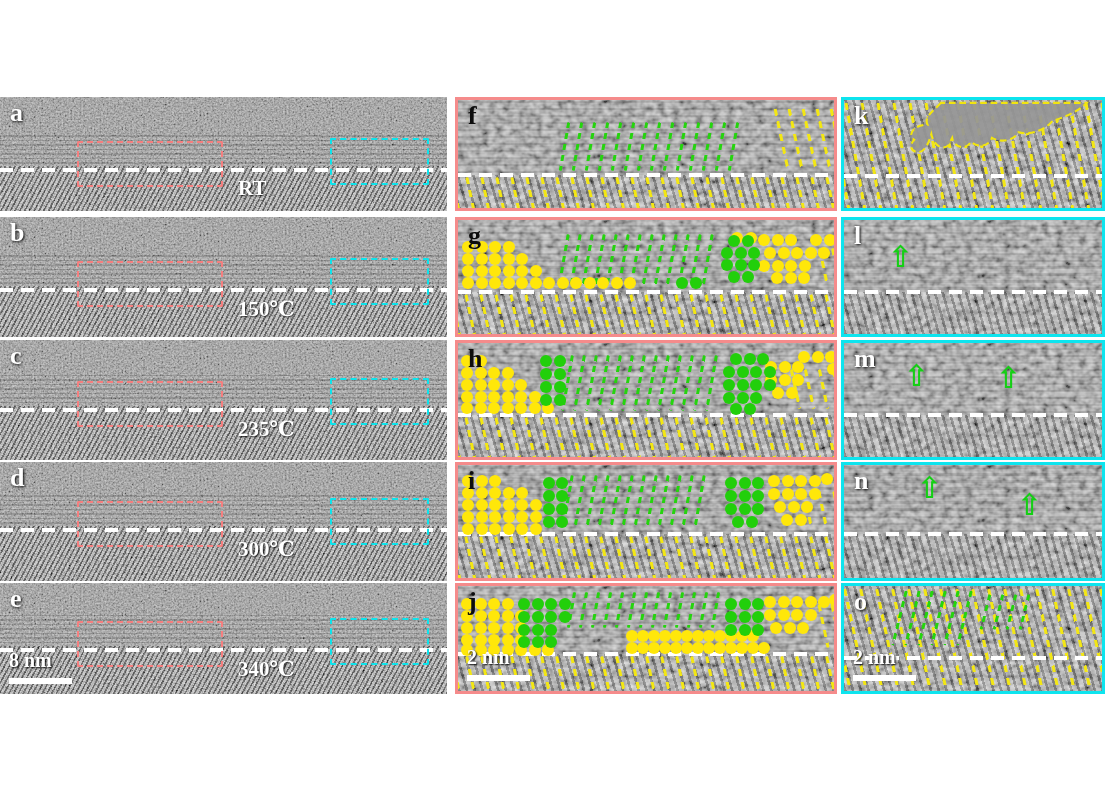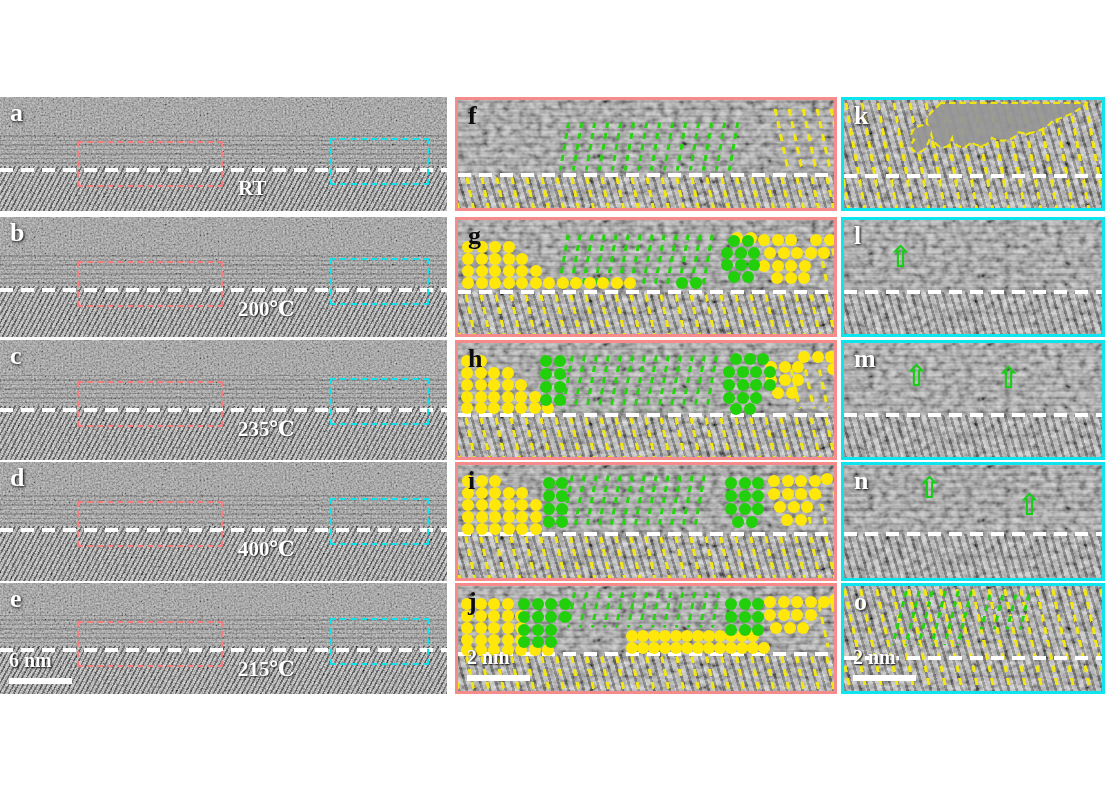--- a/index.html
+++ b/index.html
@@ -80,21 +80,21 @@
       <div class="zone latL" style="top: 69px; bottom: 0px;"></div>
       <svg class="noise">
         <rect width="100%" height="100%" filter="url(#nzf)"></rect>
       </svg>
       <div class="wline" style="top: 71px;"></div>
       <div class="roi roiP" style="top: 44px;"></div>
       <div class="roi roiC" style="top: 41px;"></div>
     </div>
   <div class="panel col-L row-1" id="p-b" style="--line: 71;">
     <span class="plab light">b</span>
-    <span class="temp">200℃</span>
+    <span class="temp">150℃</span>
   <div class="zone" style="top: 0px; bottom: 0px; background: rgb(149, 149, 149);"></div>
       <div class="zone film" style="top: 37px; height: 34px;"></div>
       <div class="zone latL" style="top: 69px; bottom: 0px;"></div>
       <svg class="noise">
         <rect width="100%" height="100%" filter="url(#nzf)"></rect>
       </svg>
       <div class="wline" style="top: 71px;"></div>
       <div class="roi roiP" style="top: 44px;"></div>
       <div class="roi roiC" style="top: 41px;"></div>
     </div>
@@ -106,35 +106,35 @@
       <div class="zone latL" style="top: 66px; bottom: 0px;"></div>
       <svg class="noise">
         <rect width="100%" height="100%" filter="url(#nzf)"></rect>
       </svg>
       <div class="wline" style="top: 68px;"></div>
       <div class="roi roiP" style="top: 41px;"></div>
       <div class="roi roiC" style="top: 38px;"></div>
     </div>
   <div class="panel col-L row-3" id="p-d" style="--line: 66;">
     <span class="plab light">d</span>
-    <span class="temp">400℃</span>
+    <span class="temp">300℃</span>
   <div class="zone" style="top: 0px; bottom: 0px; background: rgb(149, 149, 149);"></div>
       <div class="zone film" style="top: 32px; height: 34px;"></div>
       <div class="zone latL" style="top: 64px; bottom: 0px;"></div>
       <svg class="noise">
         <rect width="100%" height="100%" filter="url(#nzf)"></rect>
       </svg>
       <div class="wline" style="top: 66px;"></div>
       <div class="roi roiP" style="top: 39px;"></div>
       <div class="roi roiC" style="top: 36px;"></div>
     </div>
   <div class="panel col-L row-4" id="p-e" style="--line: 65;">
     <span class="plab light">e</span>
-    <span class="temp">215℃</span>
-    <span class="sbtext">6 nm</span>
+    <span class="temp">340℃</span>
+    <span class="sbtext">8 nm</span>
     <span class="sbar"></span>
   <div class="zone" style="top: 0px; bottom: 0px; background: rgb(149, 149, 149);"></div>
       <div class="zone film" style="top: 31px; height: 34px;"></div>
       <div class="zone latL" style="top: 63px; bottom: 0px;"></div>
       <svg class="noise">
         <rect width="100%" height="100%" filter="url(#nzf)"></rect>
       </svg>
       <div class="wline" style="top: 65px;"></div>
       <div class="roi roiP" style="top: 38px;"></div>
       <div class="roi roiC" style="top: 35px;"></div>

